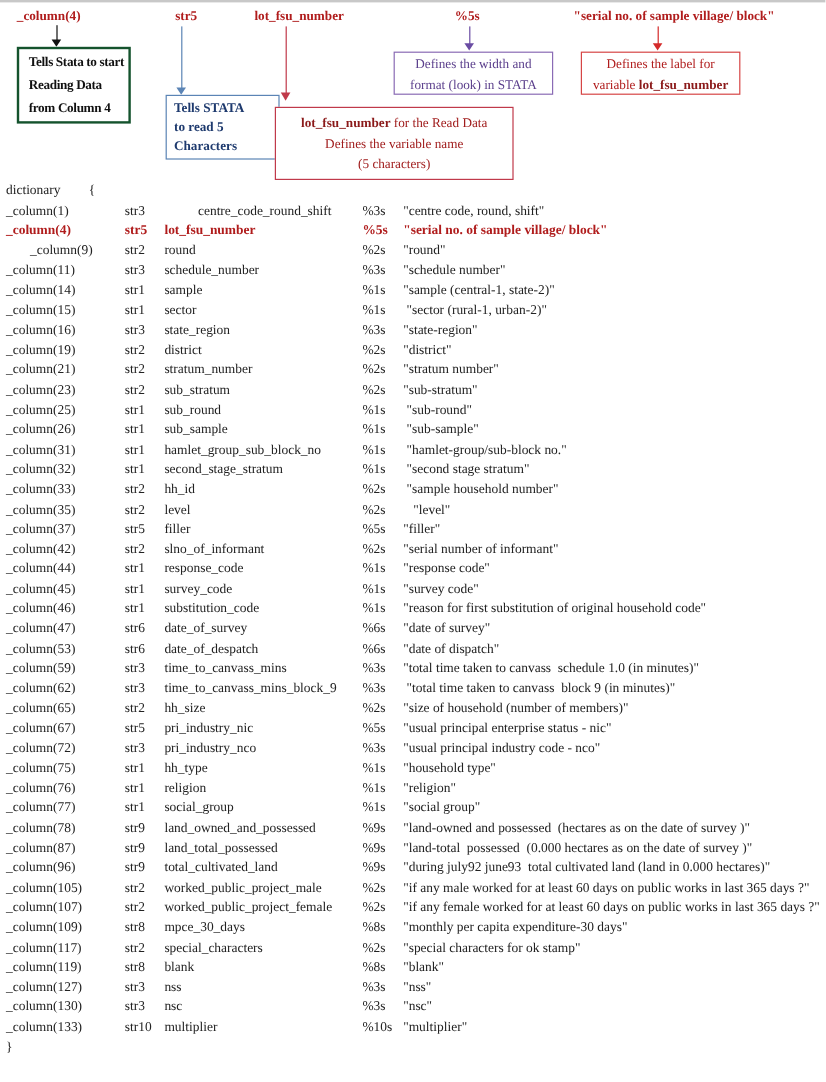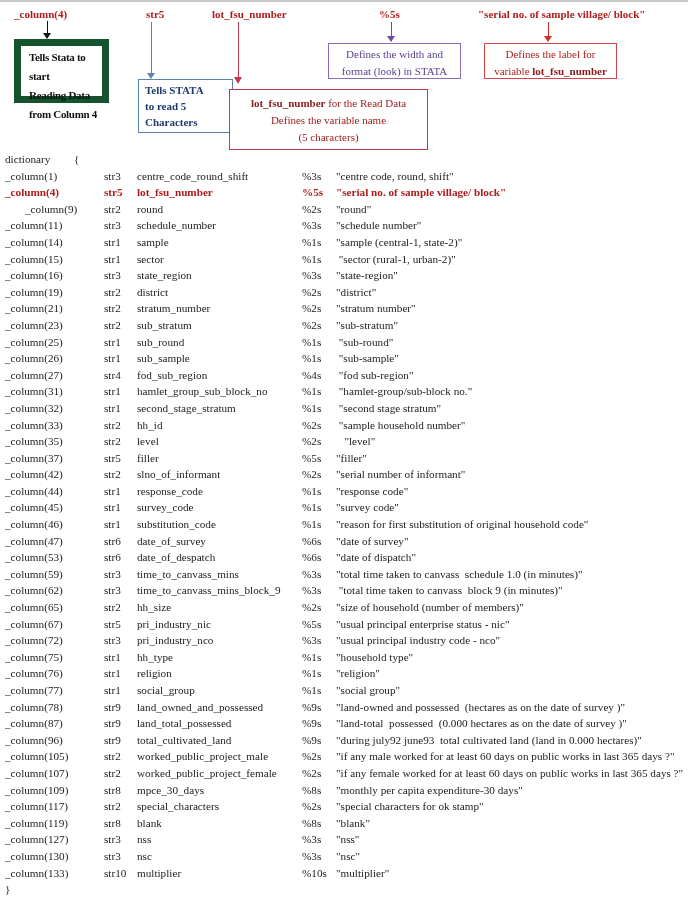--- a/index.html
+++ b/index.html
@@ -6,21 +6,21 @@
     body {
       width: 688px; height: 902px; position: relative; overflow: hidden;
       font-family: "DejaVu Serif", "Liberation Serif", serif;
       color: #222;
     }
     .topline { position: absolute; left: 0; top: 0; width: 688px; height: 2px; background: #c8c8c8; }
     .anno-label { position: absolute; font-weight: bold; font-size: 11px; color: #b01c1c; white-space: nowrap; font-family: "Liberation Serif", serif; }
     .arrow-line { position: absolute; width: 1px; }
     .arrow-head { position: absolute; width: 0; height: 0; border-left: 4px solid transparent; border-right: 4px solid transparent; }
     .box { position: absolute; background: #fff; font-family: "Liberation Serif", serif; font-size: 11px; line-height: 17px; }
-    .box-black { left: 14px; top: 39px; width: 95px; height: 64px; border: 7px solid #14532d; color: #111; font-weight: bold; padding: 2px 0 0 8px; box-sizing: border-box; line-height: 19px; letter-spacing: -0.3px; }
+    .box-black { left: 14px; top: 39px; width: 95px; height: 64px; border: 2px solid #14532d; color: #111; font-weight: bold; padding: 2px 0 0 8px; box-sizing: border-box; line-height: 19px; letter-spacing: -0.3px; }
     .box-blue { left: 138px; top: 79px; width: 95px; height: 54px; border: 1px solid #5b84b5; color: #1e3a6e; font-weight: bold; padding: 2px 0 0 6px; box-sizing: border-box; line-height: 16px; }
     .box-red-big { left: 229px; top: 89px; width: 199px; height: 61px; border: 1px solid #c0394a; color: #a01c1c; text-align: center; padding-top: 5px; box-sizing: border-box; }
     .box-red-big b { color: #8b1a1a; }
     .box-purple { left: 328px; top: 43px; width: 133px; height: 36px; border: 1px solid #8a6bb5; color: #5b3f8c; text-align: center; padding-top: 2px; box-sizing: border-box; }
     .box-red-small { left: 484px; top: 43px; width: 133px; height: 36px; border: 1px solid #d64545; color: #b01c1c; text-align: center; padding-top: 2px; box-sizing: border-box; }
     .box-red-small b { color: #8b1a1a; }
 
     .dict { position: absolute; left: 5px; top: 151px; width: 683px; font-family: "Liberation Serif", serif; font-size: 11.2px; color: #222; }
     .dict-header { height: 16.6px; line-height: 16.6px; white-space: nowrap; }
     .dict-header .brace { position: absolute; left: 69px; }
@@ -84,21 +84,21 @@
 
 <div class="dict">
   <div class="dict-header">
     <span>dictionary</span>
     <span class="brace">{</span>
   </div>
   <div id="rows">
       <div class="row">
         <span class="c-col" style="white-space: pre;">_column(1)</span>
         <span class="c-type" style="white-space: pre;">str3</span>
-        <span class="c-name" style="white-space: pre;">centre_code_round_shift</span>
+        <span class="c-name" style="white-space: pre; margin-left: 28px;">centre_code_round_shift</span>
         <span class="c-fmt" style="white-space: pre;">%3s</span>
         <span class="c-label" style="white-space: pre;">"centre code, round, shift"</span>
       </div>
       <div class="row highlight">
         <span class="c-col" style="white-space: pre;">_column(4)</span>
         <span class="c-type" style="white-space: pre;">str5</span>
         <span class="c-name" style="white-space: pre;">lot_fsu_number</span>
         <span class="c-fmt" style="white-space: pre;">%5s</span>
         <span class="c-label" style="white-space: pre;">"serial no. of sample village/ block"</span>
       </div>
@@ -166,27 +166,20 @@
         <span class="c-label" style="white-space: pre;"> "sub-round"</span>
       </div>
       <div class="row">
         <span class="c-col" style="white-space: pre;">_column(26)</span>
         <span class="c-type" style="white-space: pre;">str1</span>
         <span class="c-name" style="white-space: pre;">sub_sample</span>
         <span class="c-fmt" style="white-space: pre;">%1s</span>
         <span class="c-label" style="white-space: pre;"> "sub-sample"</span>
       </div>
       <div class="row">
-        <span class="c-col" style="white-space: pre;">_column(27)</span>
-        <span class="c-type" style="white-space: pre;">str4</span>
-        <span class="c-name" style="white-space: pre;">fod_sub_region</span>
-        <span class="c-fmt" style="white-space: pre;">%4s</span>
-        <span class="c-label" style="white-space: pre;"> "fod sub-region"</span>
-      </div>
-      <div class="row">
         <span class="c-col" style="white-space: pre;">_column(31)</span>
         <span class="c-type" style="white-space: pre;">str1</span>
         <span class="c-name" style="white-space: pre;">hamlet_group_sub_block_no</span>
         <span class="c-fmt" style="white-space: pre;">%1s</span>
         <span class="c-label" style="white-space: pre;"> "hamlet-group/sub-block no."</span>
       </div>
       <div class="row">
         <span class="c-col" style="white-space: pre;">_column(32)</span>
         <span class="c-type" style="white-space: pre;">str1</span>
         <span class="c-name" style="white-space: pre;">second_stage_stratum</span>

